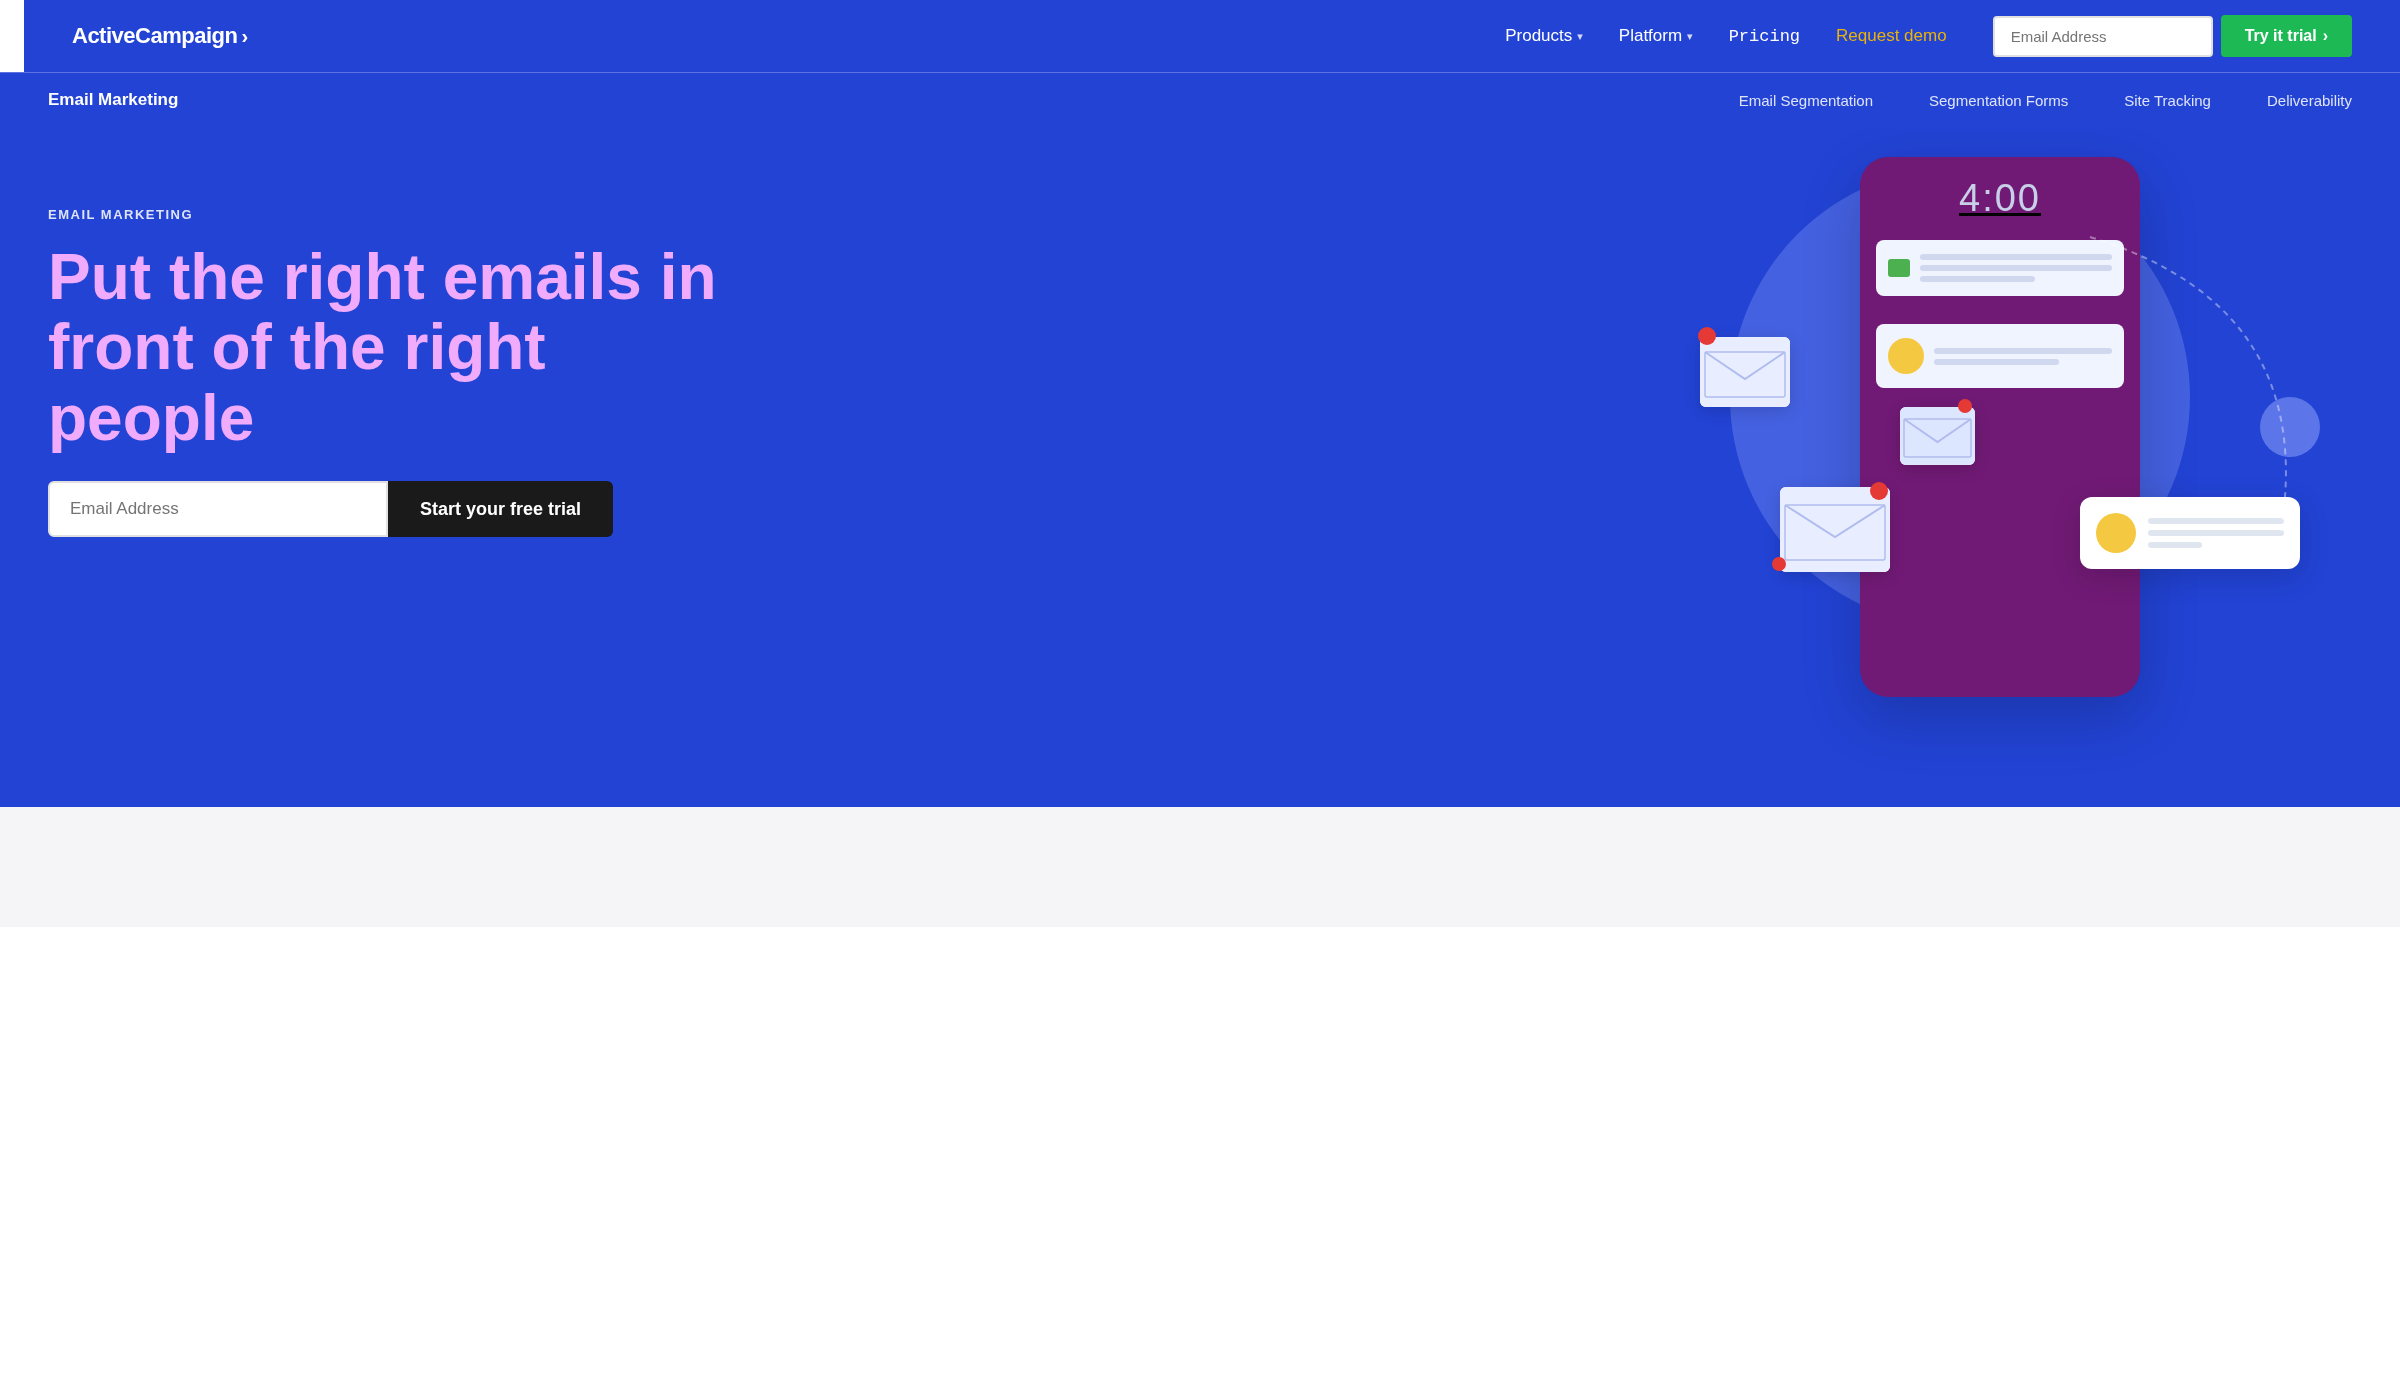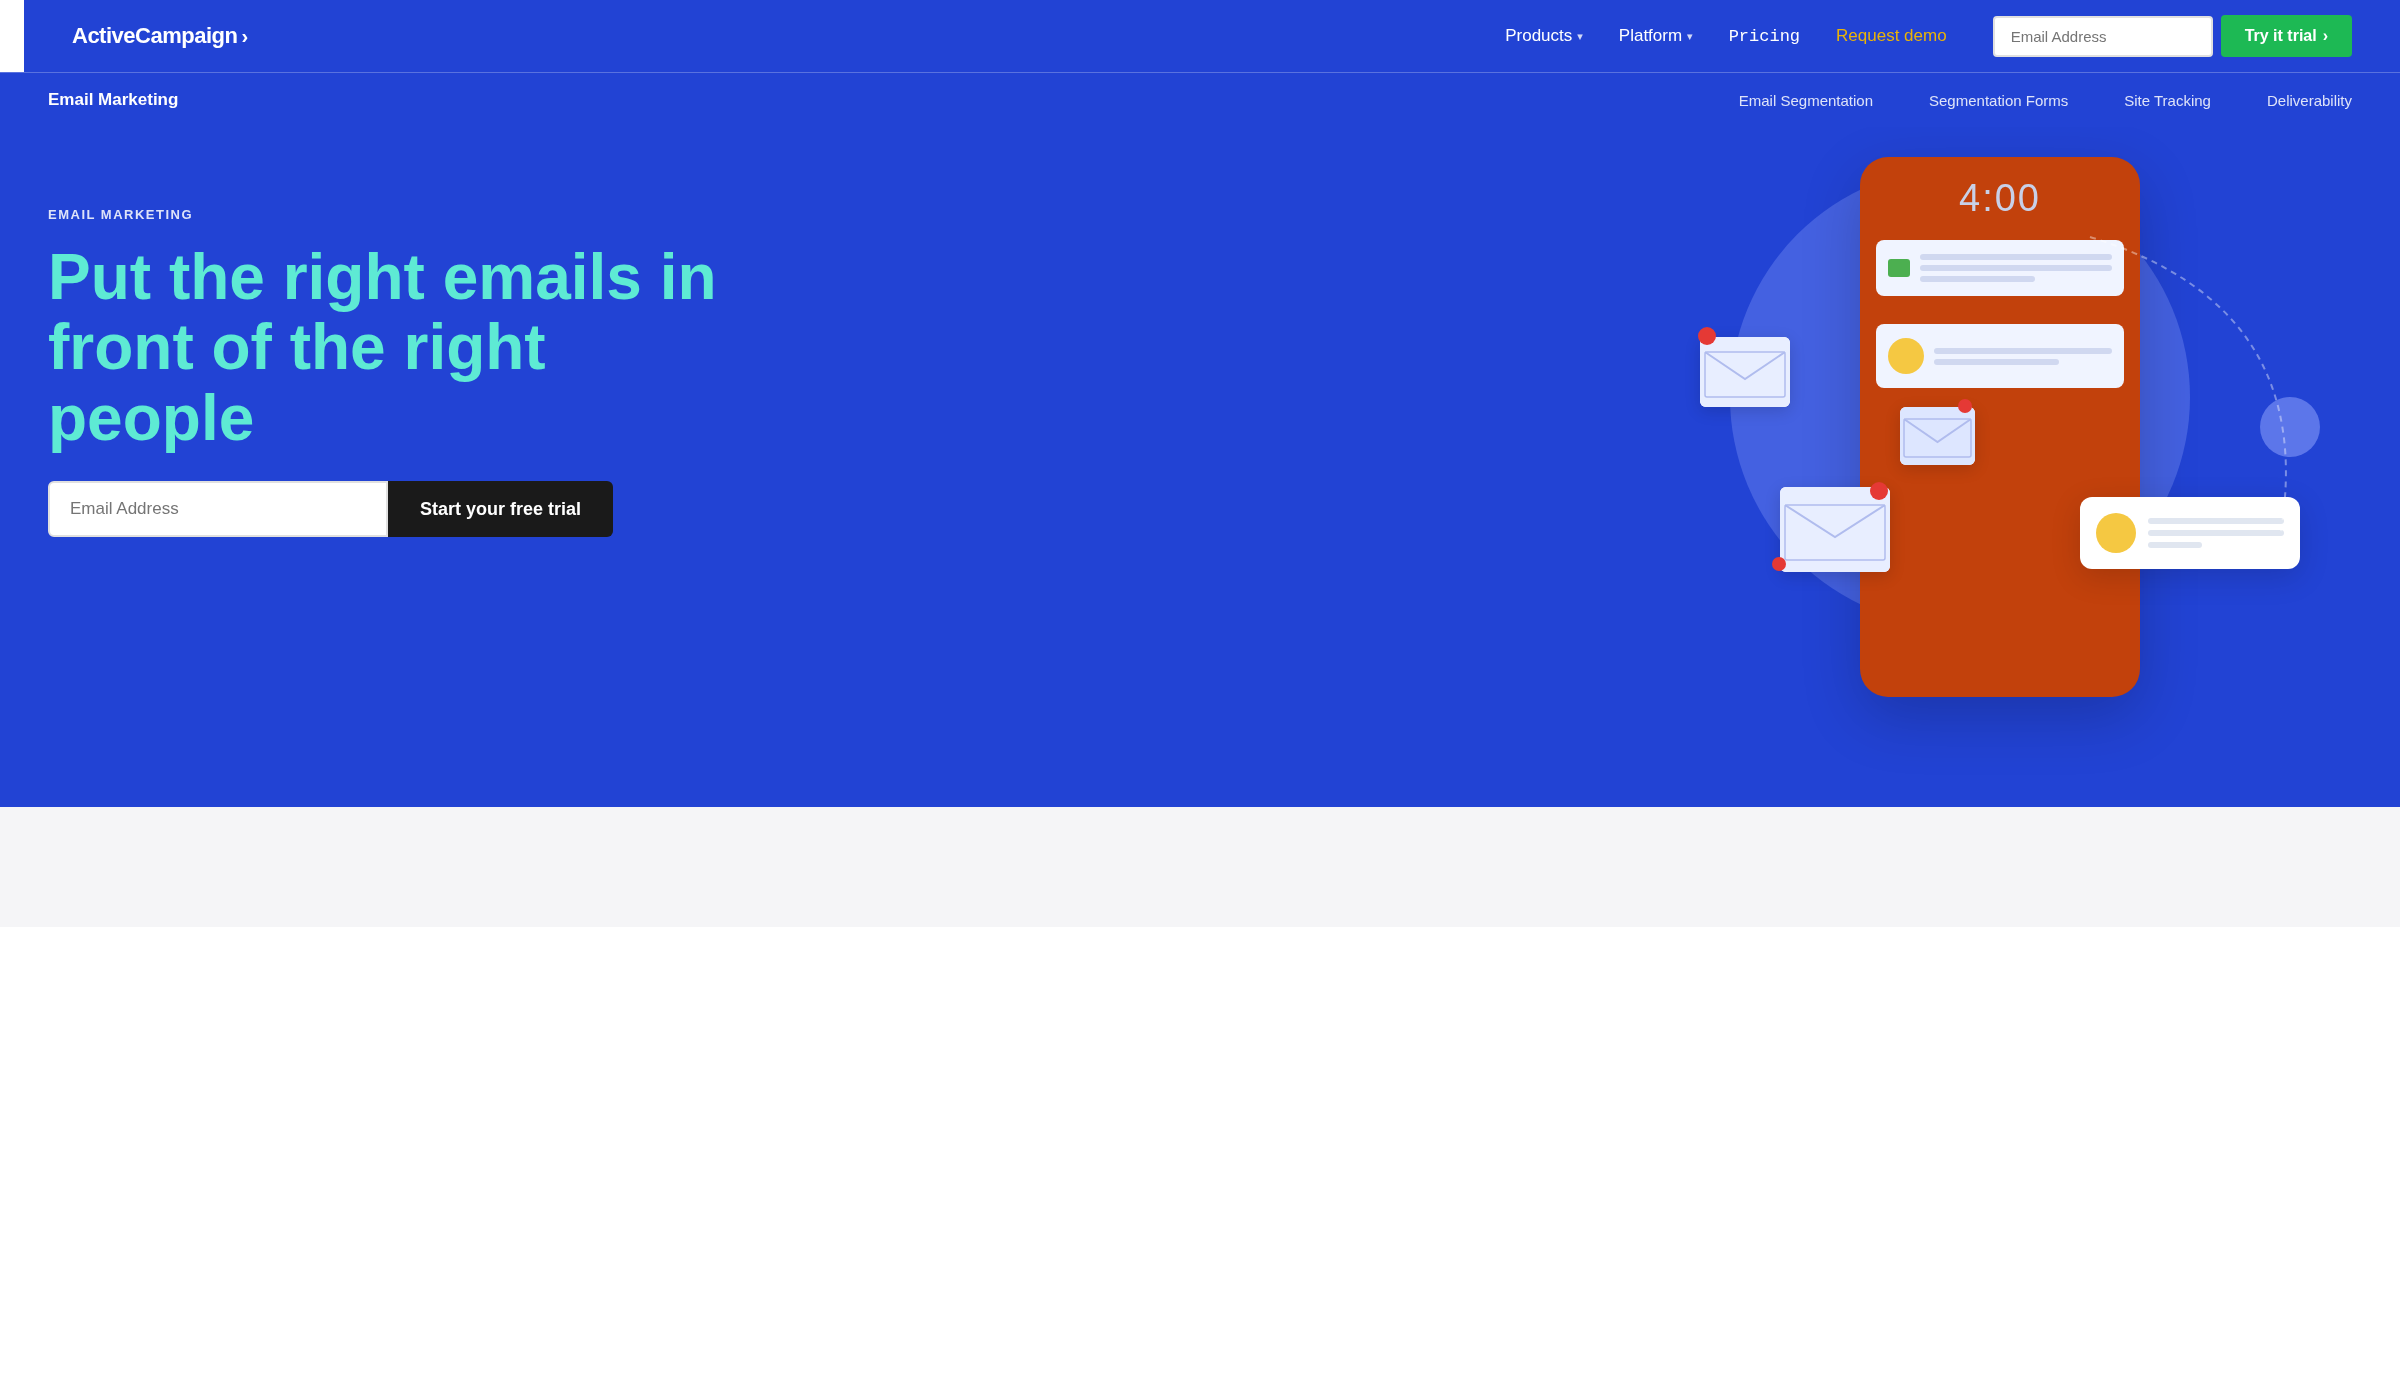--- a/index.html
+++ b/index.html
@@ -118,21 +118,21 @@
     }
     .hero-eyebrow {
       color: rgba(255,255,255,0.85);
       font-size: 13px;
       font-weight: 700;
       letter-spacing: 1.5px;
       text-transform: uppercase;
       margin-bottom: 20px;
     }
     .hero-headline {
-      color: #5eead4;
+      color: #f0abfc;
       font-size: 64px;
       font-weight: 800;
       line-height: 1.1;
       margin-bottom: 28px;
     }
     .hero-subtext {
       color: rgba(255,255,255,0.88);
       font-size: 18px;
       line-height: 1.65;
       margin-bottom: 48px;
@@ -186,25 +186,26 @@
       left: 30px;
     }
 
     
     .phone-mockup {
       position: absolute;
       top: 30px;
       left: 160px;
       width: 280px;
       min-height: 540px;
-      background: #c2410c;
+      background: #701a75;
       border-radius: 28px;
       box-shadow: 0 20px 60px rgba(0,0,0,0.2);
       padding: 20px 16px;
       overflow: hidden;
+      text-decoration: underline;
     }
     .phone-time {
       text-align: center;
       font-size: 38px;
       font-weight: 300;
       color: #c8d0e8;
       margin-bottom: 20px;
       letter-spacing: 2px;
     }
     .phone-email-card {

